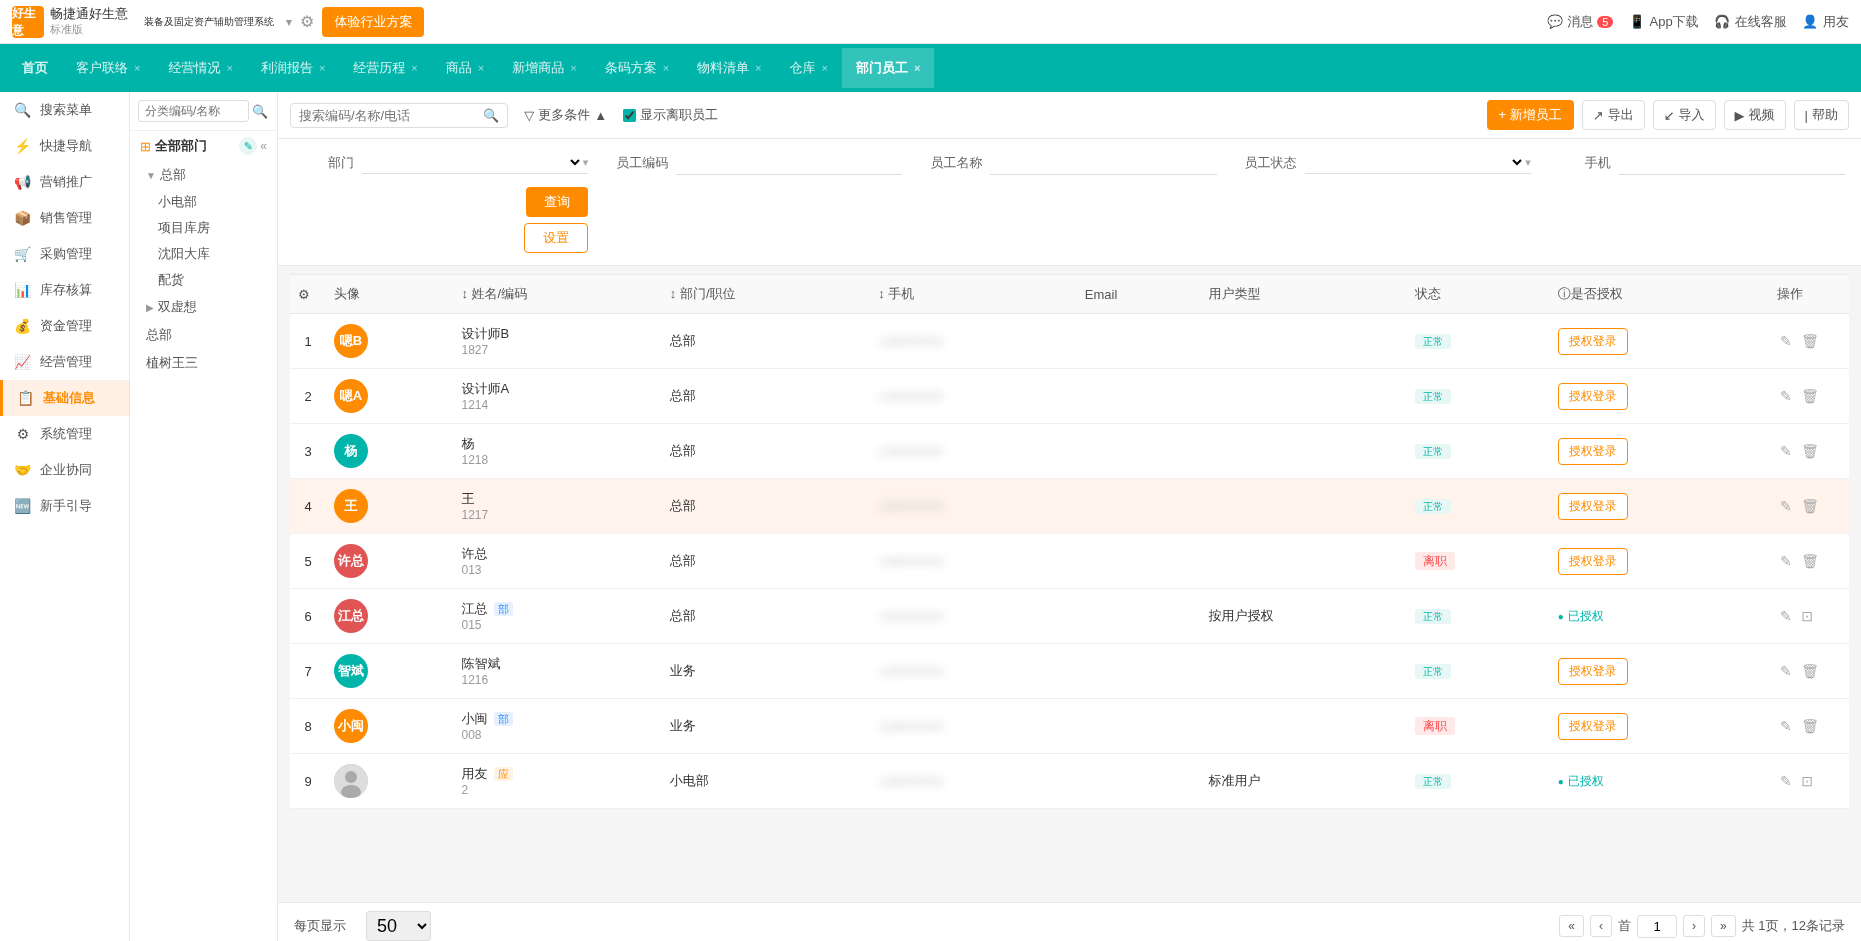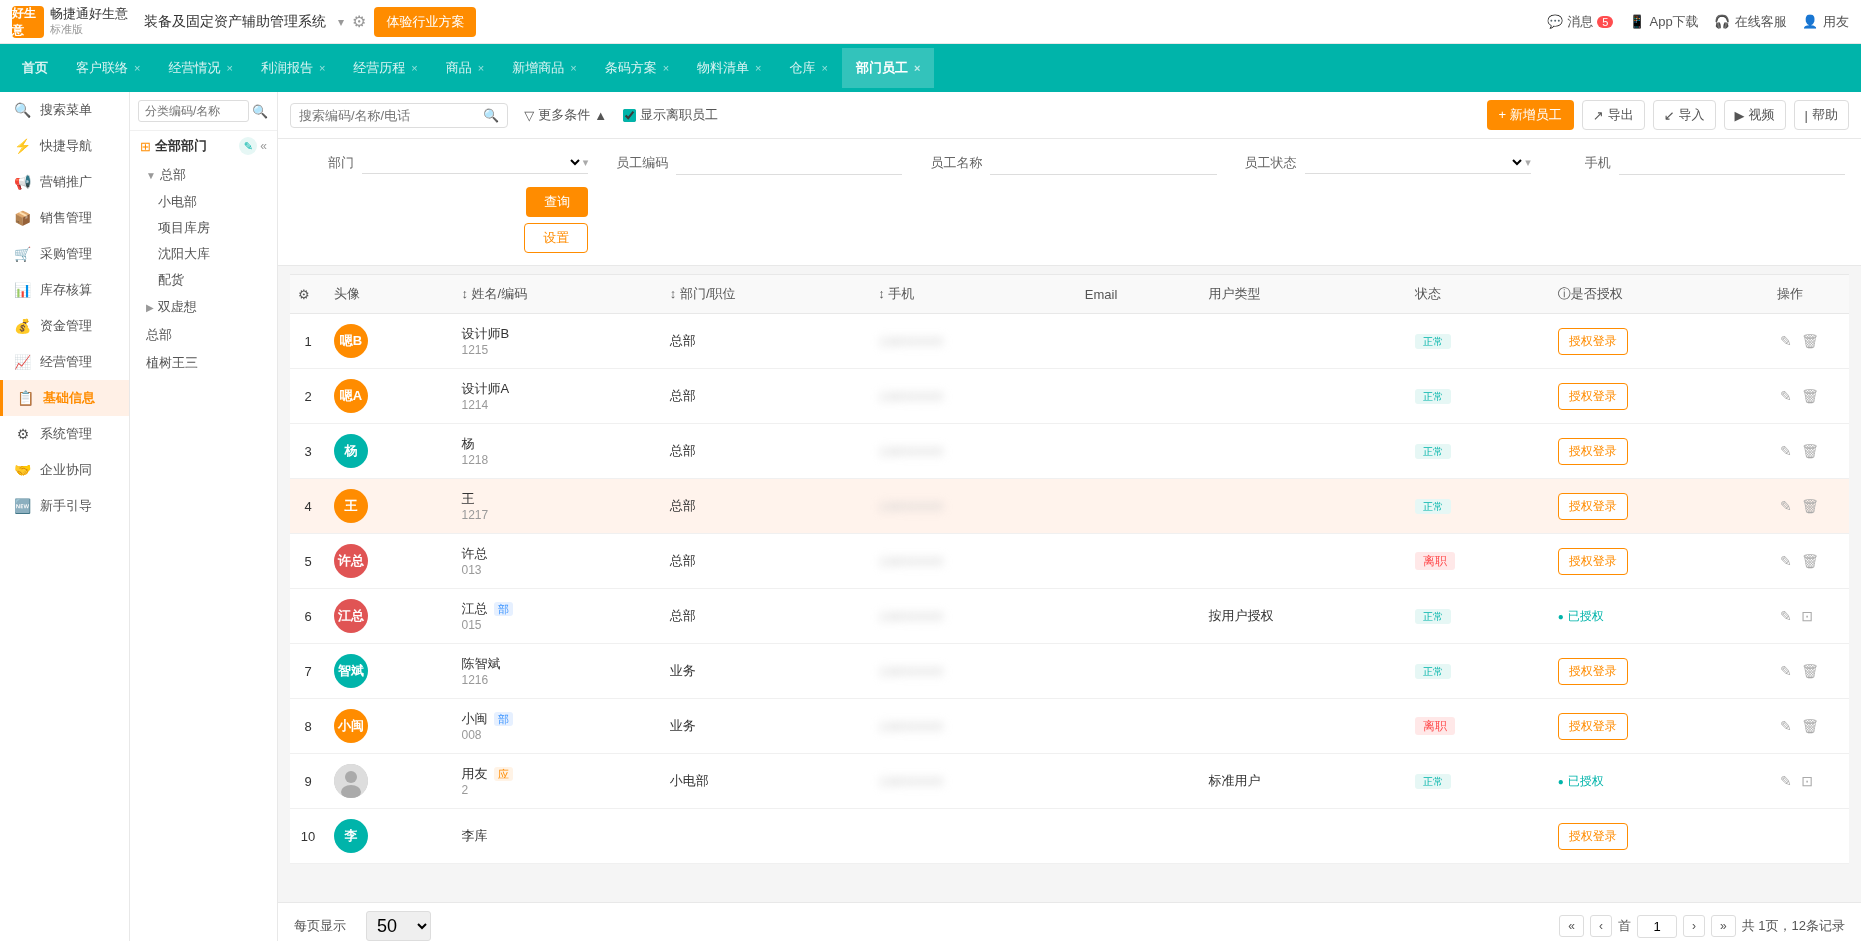--- a/index.html
+++ b/index.html
@@ -5,21 +5,21 @@
     * { box-sizing: border-box; margin: 0; padding: 0; }
     body { font-family: 'Microsoft YaHei', Arial, sans-serif; font-size: 13px; background: #f5f5f5; color: #333; }
 
     
     .top-bar { height: 44px; background: #fff; display: flex; align-items: center; padding: 0 12px; border-bottom: 1px solid #e8e8e8; justify-content: space-between; }
     .top-bar-left { display: flex; align-items: center; gap: 8px; }
     .logo-area { display: flex; align-items: center; gap: 6px; }
     .logo-icon { width: 32px; height: 32px; background: #ff8c00; border-radius: 4px; display: flex; align-items: center; justify-content: center; color: #fff; font-size: 12px; font-weight: bold; }
     .logo-text { font-size: 13px; color: #333; line-height: 1.2; }
     .logo-sub { font-size: 11px; color: #999; }
-    .system-title { font-size: 14px; color: #333; margin-left: 8px; }
+    .system-title { font-size: 10px; color: #333; margin-left: 8px; }
     .title-arrow { color: #999; font-size: 12px; margin-left: 4px; }
     .top-bar-right { display: flex; align-items: center; gap: 16px; font-size: 13px; color: #555; }
     .top-action { display: flex; align-items: center; gap: 4px; cursor: pointer; }
     .badge { background: #ff4d4f; color: #fff; border-radius: 10px; font-size: 11px; padding: 0 4px; min-width: 16px; text-align: center; }
     .trial-btn { background: #ff8c00; color: #fff; border: none; border-radius: 4px; padding: 6px 12px; font-size: 13px; cursor: pointer; }
     .gear-icon { color: #999; font-size: 16px; cursor: pointer; }
 
     
     .nav-tabs { background: #00b4aa; display: flex; align-items: center; height: 48px; padding: 0 8px; }
     .nav-tab { padding: 0 14px; height: 40px; display: flex; align-items: center; color: rgba(255,255,255,0.85); font-size: 13px; cursor: pointer; position: relative; white-space: nowrap; }
@@ -346,21 +346,21 @@
           <tbody>
 
             <tr>
               <td class="td-center">1</td>
               <td>
                 <div class="avatar avatar-orange">嗯B</div>
               </td>
               <td>
                 <div class="name-code">
                   <span class="name">设计师B</span>
-                  <span class="code">1215</span>
+                  <span class="code">1827</span>
                 </div>
               </td>
               <td>总部</td>
               <td><span class="blurred">138000000</span></td>
               <td></td>
               <td></td>
               <td><span class="status-normal">正常</span></td>
               <td><button class="btn-auth">授权登录</button></td>
               <td>
                 <span class="op-btn">✎</span>
@@ -555,38 +555,20 @@
               <td><span class="status-normal">正常</span></td>
               <td>
                   <span class="authorized">已授权</span>
                 </td>
               <td>
                 <span class="op-btn">✎</span>
                 <span class="op-btn">⊡</span>
               </td>
             </tr>
 
-            <tr>
-              <td class="td-center">10</td>
-              <td>
-                <div class="avatar avatar-teal">李</div>
-              </td>
-              <td>
-                <div class="name-code">
-                  <span class="name">李库</span>
-                </div>
-              </td>
-              <td></td>
-              <td></td>
-              <td></td>
-              <td></td>
-              <td></td>
-              <td><button class="btn-auth">授权登录</button></td>
-              <td></td>
-            </tr>
 
           </tbody>
         </table>
       </div>
 
       <div class="pagination">
         <div class="per-page">
           <span>每页显示</span>
           <select>
             <option>50</option>

